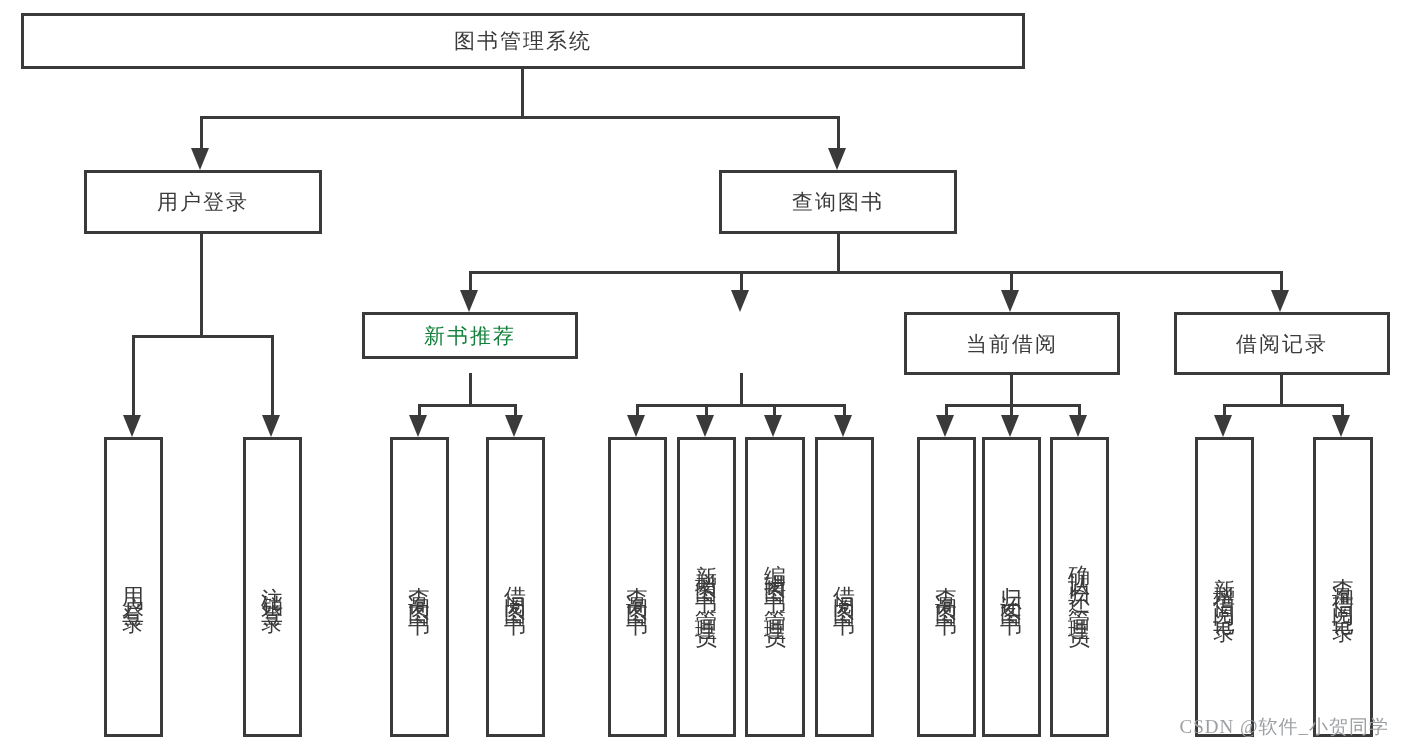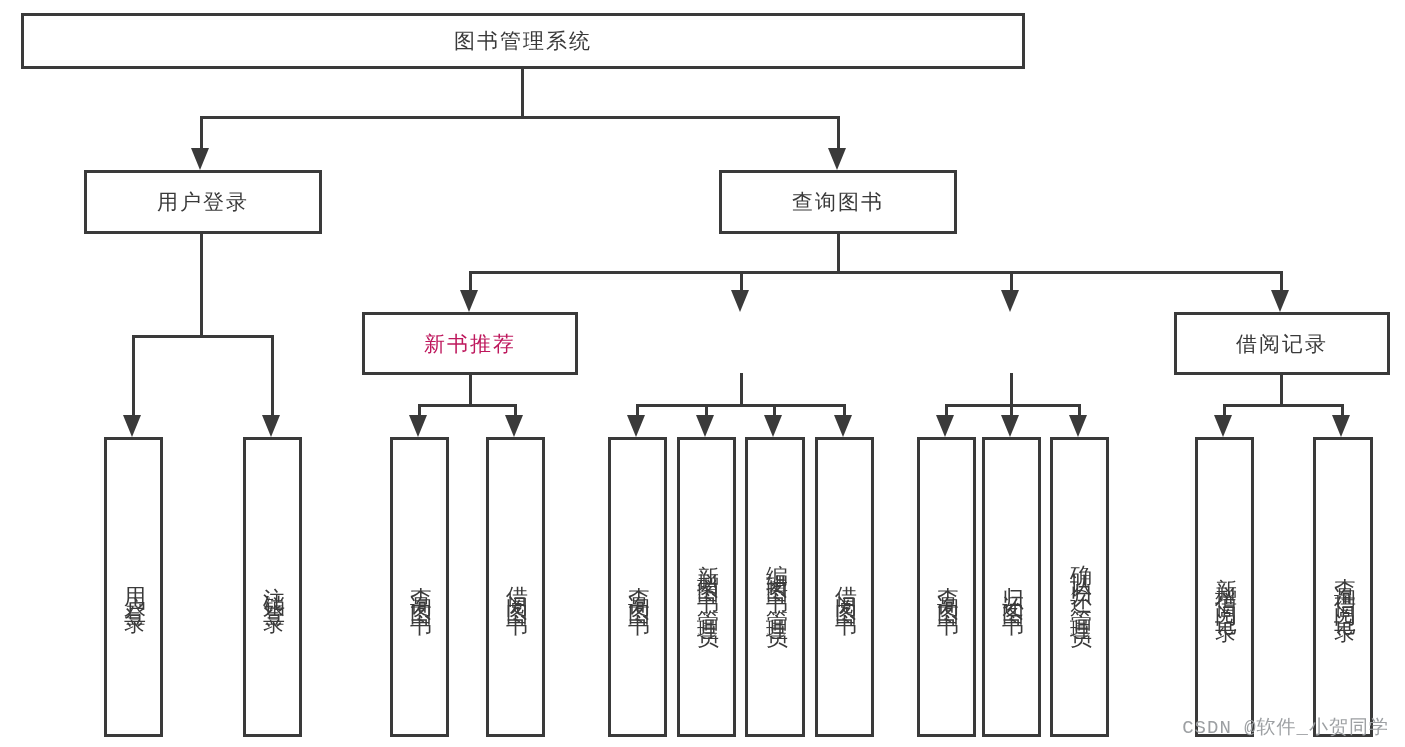--- a/index.html
+++ b/index.html
@@ -1,18 +1,18 @@
 <!DOCTYPE html>
 <html lang="zh"><head>
 <meta charset="utf-8">
 <style>
   html,body{margin:0;padding:0;background:#fff;}
   #canvas{
     position:relative;width:1405px;height:747px;background:#ffffff;
-    font-family:Liberation Mono, monospace;overflow:hidden;
+    font-family:Liberation Serif, serif;overflow:hidden;
   }
   .node{
     position:absolute;box-sizing:border-box;border:3px solid #3a3a3a;background:#fff;
     display:flex;align-items:center;justify-content:center;
     font-size:21px;color:#3a3a3a;letter-spacing:2px;white-space:nowrap;
   }
   .vnode{
     position:absolute;box-sizing:border-box;border:3px solid #3a3a3a;background:#fff;
     writing-mode:vertical-rl;text-align:center;line-height:53px;
     font-size:22px;letter-spacing:9px;color:#3a3a3a;
@@ -86,21 +86,22 @@
       <div class="arrowhead" style="left: 1214px; top: 415px; border-top: 22px solid rgb(58, 58, 58);"></div>
       <div class="vline" style="left: 1341px; top: 404px; height: 15px; background: rgb(58, 58, 58);"></div>
       <div class="arrowhead" style="left: 1332px; top: 415px; border-top: 22px solid rgb(58, 58, 58);"></div>
     </div>
 
   <div class="node" style="left: 21px; top: 13px; width: 1004px; height: 56px; border-color: rgb(58, 58, 58); color: rgb(58, 58, 58); background: rgb(255, 255, 255);">图书管理系统</div>
 
   <div class="node" style="left: 84px; top: 170px; width: 238px; height: 64px; border-color: rgb(58, 58, 58); color: rgb(58, 58, 58); background: rgb(255, 255, 255);">用户登录</div>
   <div class="node" style="left: 719px; top: 170px; width: 238px; height: 64px; border-color: rgb(58, 58, 58); color: rgb(58, 58, 58); background: rgb(255, 255, 255);">查询图书</div>
 
-  <div class="node" style="left: 362px; top: 312px; width: 216px; height: 63px; border-color: rgb(58, 58, 58); color: #be185d; background: rgb(255, 255, 255);">新书推荐</div>
+  <div class="node" style="left: 362px; top: 312px; width: 216px; height: 47px; border-color: rgb(58, 58, 58); color: #15803d; background: rgb(255, 255, 255);">新书推荐</div>
+  <div class="node" style="left: 904px; top: 312px; width: 216px; height: 63px; border-color: rgb(58, 58, 58); color: rgb(58, 58, 58); background: rgb(255, 255, 255);">当前借阅</div>
   <div class="node" style="left: 1174px; top: 312px; width: 216px; height: 63px; border-color: rgb(58, 58, 58); color: rgb(58, 58, 58); background: rgb(255, 255, 255);">借阅记录</div>
 
   <div class="vnode" style="left: 104px; top: 437px; width: 59px; height: 300px; border-color: rgb(58, 58, 58); color: rgb(58, 58, 58); background: rgb(255, 255, 255);">用户登录</div>
   <div class="vnode" style="left: 243px; top: 437px; width: 59px; height: 300px; border-color: rgb(58, 58, 58); color: rgb(58, 58, 58); background: rgb(255, 255, 255);">注销登录</div>
 
   <div class="vnode" style="left: 390px; top: 437px; width: 59px; height: 300px; border-color: rgb(58, 58, 58); color: rgb(58, 58, 58); background: rgb(255, 255, 255);">查询图书</div>
   <div class="vnode" style="left: 486px; top: 437px; width: 59px; height: 300px; border-color: rgb(58, 58, 58); color: rgb(58, 58, 58); background: rgb(255, 255, 255);">借阅图书</div>
 
   <div class="vnode" style="left: 608px; top: 437px; width: 59px; height: 300px; border-color: rgb(58, 58, 58); color: rgb(58, 58, 58); background: rgb(255, 255, 255);">查询图书</div>
   <div class="vnode" style="left: 677px; top: 437px; width: 59px; height: 300px; border-color: rgb(58, 58, 58); color: rgb(58, 58, 58); background: rgb(255, 255, 255);">新增图书（管理员）</div>

